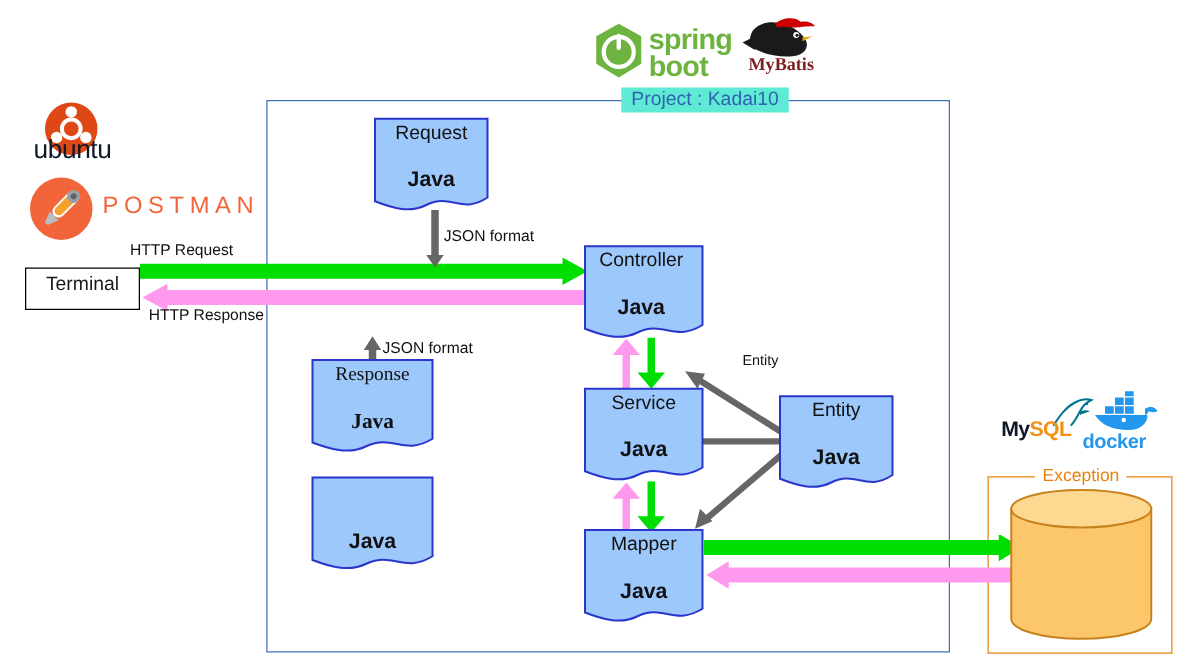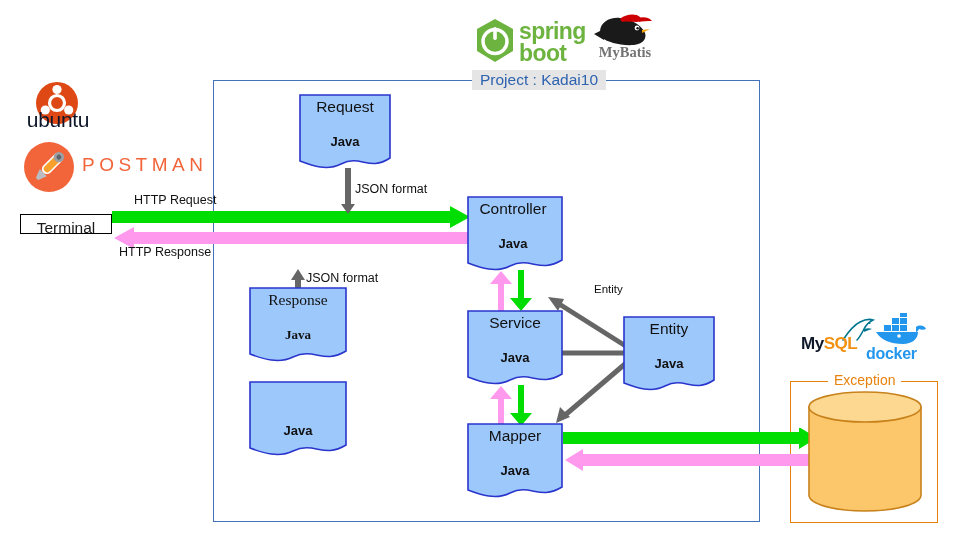--- a/index.html
+++ b/index.html
@@ -11,22 +11,22 @@
   }
   .abs{position:absolute;}
   .nosel{user-select:none;}
 
   
   #project-frame{
     left:213px;top:80px;width:547px;height:442px;
     border:1.6px solid #4472b8;box-sizing:border-box;background:transparent;
   }
   #project-title{
-    left:472px;top:70px;height:20px;
-    background:#e5e5e5;padding:0 8px;
+    left:497px;top:70px;height:20px;
+    background:#5eead4;padding:0 8px;
     font-size:15.5px;color:#2f63b0;white-space:nowrap;line-height:20px;
   }
 
   
   #database-frame{
     left:790px;top:381px;width:148px;height:142px;
     border:1.6px solid #e8820c;box-sizing:border-box;background:transparent;
   }
   #database-title{
     left:828px;top:371px;height:18px;background:#ffffff;padding:0 6px;
@@ -34,38 +34,38 @@
   }
 
   
   .docbox{ }
   .docbox svg{display:block;position:absolute;left:0;top:0;overflow:visible;}
   .docbox .txt{
     position:absolute;left:0;right:0;text-align:center;
     color:#111;white-space:pre-line;
   }
   .docbox .t1{font-size:15.5px;}
-  .docbox .t2{font-size:13px;font-weight:bold;}
+  .docbox .t2{font-size:17px;font-weight:bold;}
 
   
   #terminal-box{
-    left:20px;top:214px;width:92px;height:20px;
+    left:20px;top:214px;width:92px;height:34px;
     border:1.6px solid #000;box-sizing:border-box;background:#fff;
     font-size:15.5px;line-height:26px;text-align:center;
   }
 
   
   .flabel{font-size:12.5px;color:#111;white-space:nowrap;}
   .flabel.sm{font-size:11.5px;}
 
   
   #ubuntu-text{left:16px;top:108px;width:84px;text-align:center;font-size:21px;color:#0f172a;letter-spacing:-0.3px;}
   #postman-text{left:82px;top:154px;font-size:19px;color:#f2653a;letter-spacing:4.5px;font-weight:500;}
   #springboot-text{left:519px;top:20px;font-size:23px;line-height:22px;color:#6db33f;font-weight:bold;letter-spacing:-0.6px;}
-  #mybatis-text{left:588px;top:44px;width:74px;text-align:center;font-size:14.5px;font-weight:bold;color:#737373;font-family:"Liberation Serif","DejaVu Serif",serif;}
+  #mybatis-text{left:588px;top:44px;width:74px;text-align:center;font-size:14.5px;font-weight:bold;color:#7f1d1d;font-family:"Liberation Serif","DejaVu Serif",serif;}
   #mysql-text{left:801px;top:334px;font-size:17px;font-weight:bold;letter-spacing:-0.5px;}
   #mysql-text .my{color:#0f172a;}
   #mysql-text .sql{color:#f29111;}
   #docker-text{left:866px;top:345px;font-size:16px;font-weight:bold;color:#2396ed;letter-spacing:-0.3px;}
 </style>
 </head>
 <body>
 
 <div class="abs" id="project-frame"></div>
 <div class="abs nosel" id="project-title">Project : Kadai10</div>
@@ -140,21 +140,21 @@
 <div class="abs nosel" id="docker-text">docker</div>
 
 <div class="abs nosel" id="terminal-box">Terminal</div>
 
 <svg class="abs" style="left:112px;top:206px;" width="360" height="44" viewBox="0 0 360 44">
 
   <path d="M0 5 L338 5 L338 0 L358 11 L338 22 L338 17 L0 17 Z" fill="#00dd00"></path>
 
   <path d="M360 26 L22 26 L22 21 L2 32 L22 43 L22 38 L360 38 Z" fill="#ff99ee"></path>
 </svg>
-<div class="abs nosel flabel" style="left:134px;top:193px;">HTTP Request</div>
+<div class="abs nosel flabel" style="left:104px;top:193px;">HTTP Request</div>
 <div class="abs nosel flabel" style="left:119px;top:245px;">HTTP Response</div>
 
 <svg class="abs" style="left:338px;top:168px;" width="20" height="48" viewBox="0 0 20 48">
   <path d="M7 0 L13 0 L13 36 L17 36 L10 46 L3 36 L7 36 Z" fill="#666666"></path>
 </svg>
 <div class="abs nosel flabel" style="left:355px;top:182px;">JSON format</div>
 
 <svg class="abs" style="left:288px;top:266px;" width="20" height="52" viewBox="0 0 20 52">
   <path d="M7 52 L13 52 L13 14 L17 14 L10 3 L3 14 L7 14 Z" fill="#666666"></path>
 </svg>

